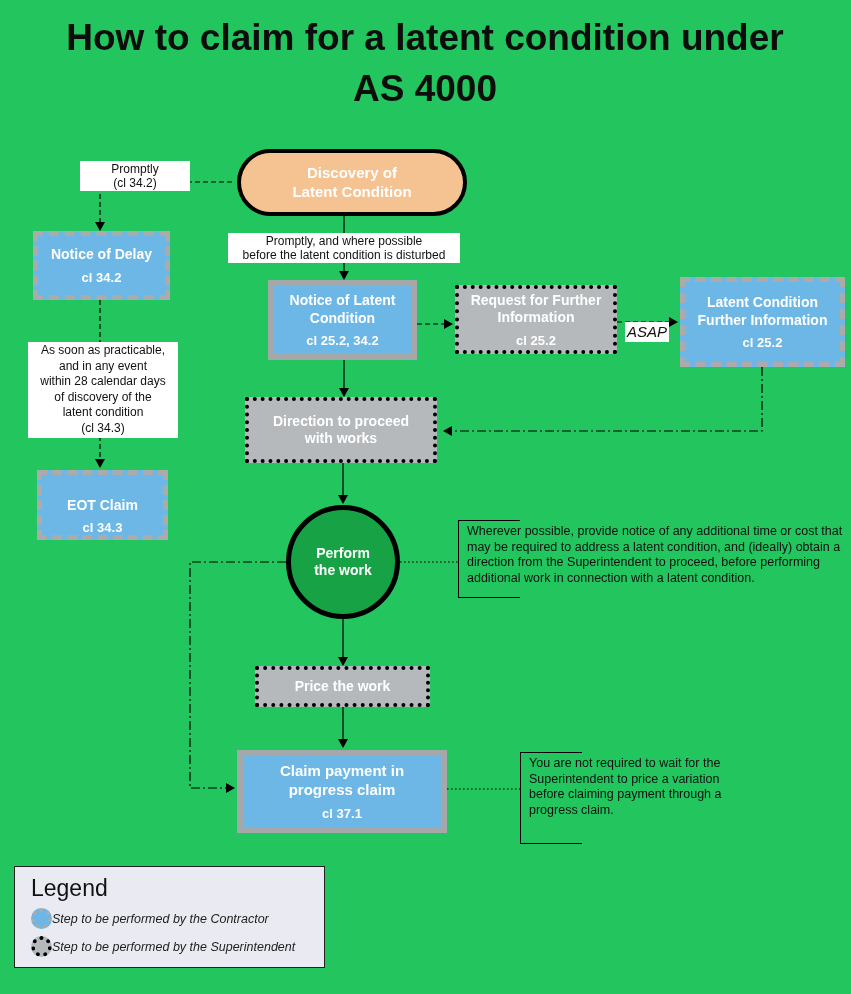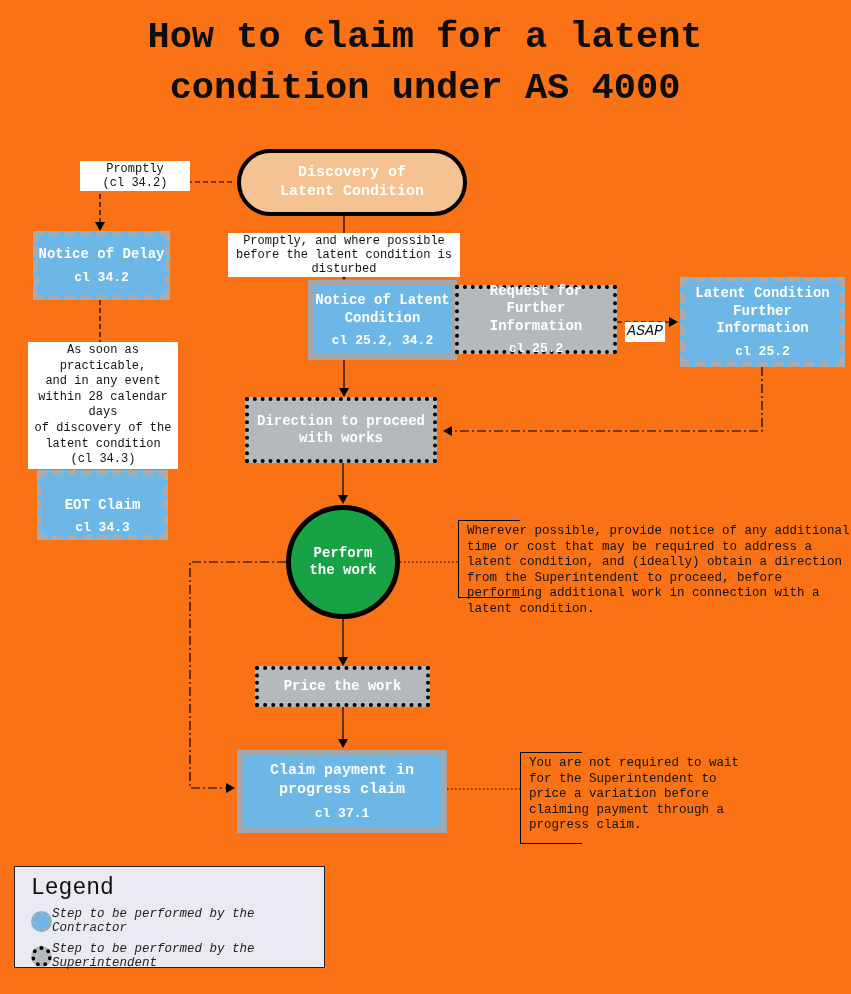--- a/index.html
+++ b/index.html
@@ -3,21 +3,21 @@
 <meta charset="utf-8">
 <style>
   :root{
     --contractor-blue:#6CB7E6;
     --superintendent-gray:#B5B9BC;
     --discovery-peach:#F5C291;
     --perform-green:#17A345;
   }
   *{box-sizing:border-box;margin:0;padding:0;}
   body{background:#ffffff;font-family:"Liberation Sans",sans-serif;}
-  .canvas{position:relative;width:851px;height:994px;background:#f97316;overflow:hidden;font-family:Liberation Mono, monospace;}
+  .canvas{position:relative;width:851px;height:994px;background:#22c55e;overflow:hidden;}
 
   .page-title{
     position:absolute;left:45px;top:12px;width:760px;
     text-align:center;font-size:37px;line-height:1.38;font-weight:bold;color:#0d0d0d;
   }
 
   svg.connectors{position:absolute;left:0;top:0;width:851px;height:994px;}
   .solid{stroke:#000;stroke-width:1.2;fill:none;}
   .dashed{stroke:#000;stroke-width:1.2;fill:none;stroke-dasharray:5 3;}
   .dashdot{stroke:#000;stroke-width:1.2;fill:none;stroke-dasharray:9 3 2 3;}
@@ -36,21 +36,21 @@
     background:var(--discovery-peach,#F5C291);border:4px solid #000;border-radius:34px;
   }
   .stadium .lbl{font-size:15px;}
 
   .blue-dashed{background:var(--contractor-blue,#6CB7E6);border:5px dashed #ABABAB;}
   .blue-solid{background:var(--contractor-blue,#6CB7E6);border:6px solid #A5A8AB;}
   .gray-dotted{background:var(--superintendent-gray,#B5B9BC);border:4px dotted #000;}
 
   .notice-delay{left:33px;top:231px;width:137px;height:69px;}
   .eot-claim{left:37px;top:470px;width:131px;height:70px;justify-content:flex-end;}
-  .notice-latent{left:268px;top:280px;width:149px;height:80px;margin-left:40px;}
+  .notice-latent{left:268px;top:280px;width:149px;height:80px;}
   .request-info{left:455px;top:285px;width:162px;height:69px;}
   .latent-info{left:680px;top:277px;width:165px;height:90px;}
   .direction{left:245px;top:397px;width:192px;height:66px;}
   .price{left:255px;top:666px;width:175px;height:41px;}
   .claim{left:237px;top:750px;width:210px;height:83px;}
   .claim .lbl{font-size:15px;}
 
   .perform-circle{
     left:286px;top:505px;width:114px;height:114px;border-radius:50%;
     background:var(--perform-green,#17A345);border:5px solid #000;

